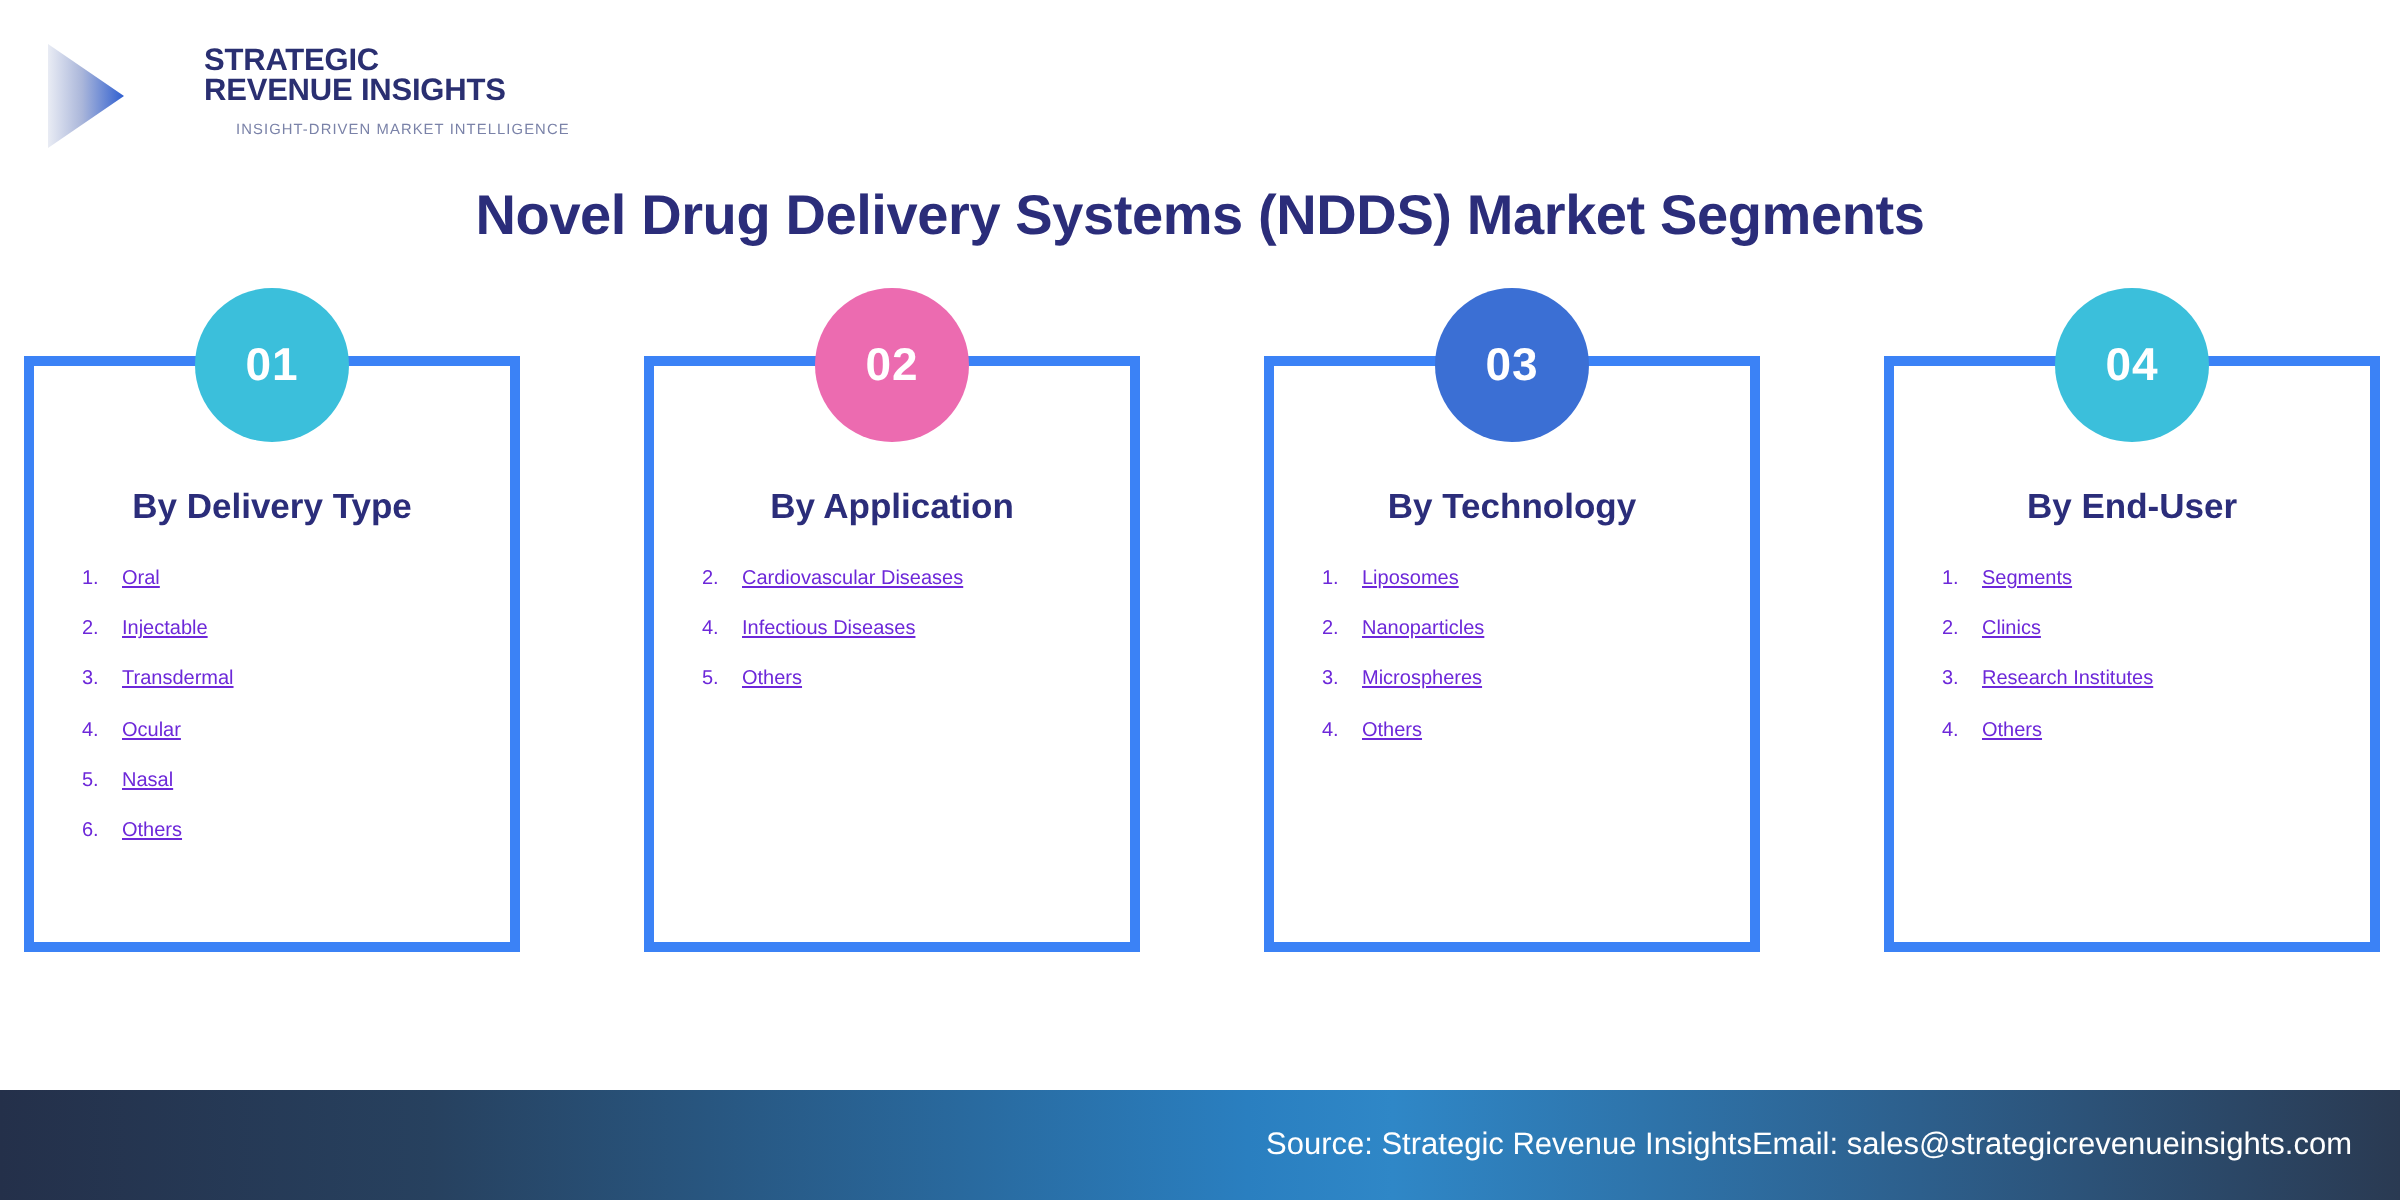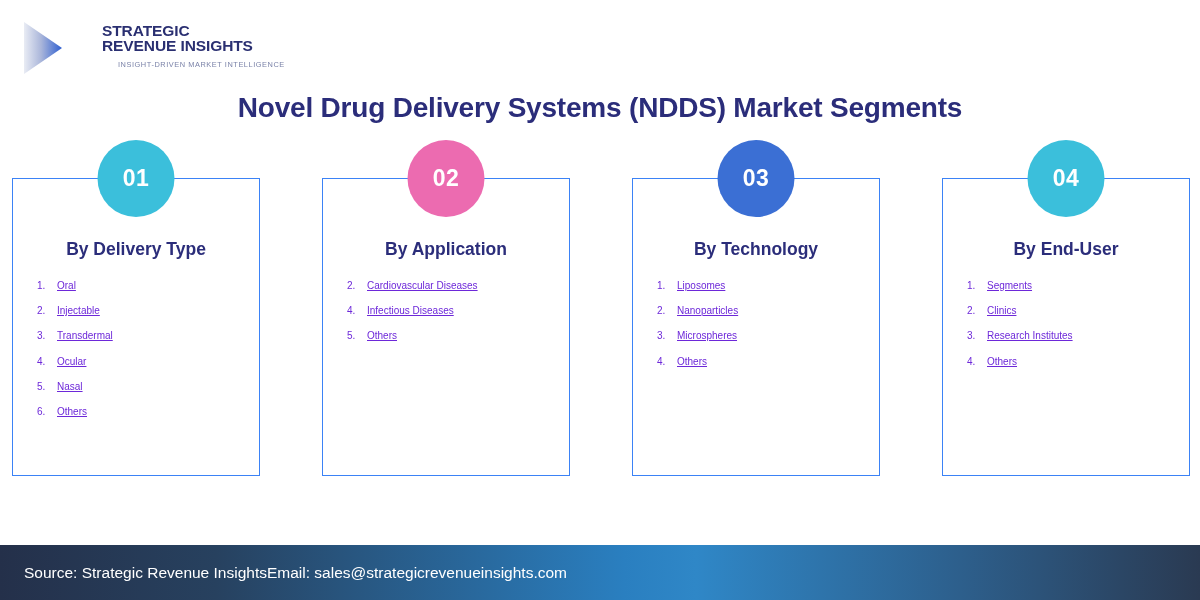--- a/index.html
+++ b/index.html
@@ -30,21 +30,21 @@
   .main-title {
     position:absolute; left:0; top:92px; width:1200px; text-align:center;
     font-size:28px; font-weight:bold; color:#2b2d7a; letter-spacing:-0.2px;
   }
 
   
   .cards { position:absolute; left:12px; top:178px; width:1178px; height:298px;
            display:flex; justify-content:space-between; }
   .card {
     position:relative; width:248px; height:298px;
-    border:1px solid #3b82f6; background:#fff;
+    border:5px solid #3b82f6; background:#fff;
   }
   .badge {
     position:absolute; top:-39px; left:50%; transform:translateX(-50%);
     width:77px; height:77px; border-radius:50%;
     display:flex; align-items:center; justify-content:center;
     color:#ffffff; font-size:23px; font-weight:bold; letter-spacing:0.5px;
   }
   .card-title {
     position:absolute; top:60px; left:0; width:100%; text-align:center;
     font-size:17.5px; font-weight:bold; color:#2b2d7a;
@@ -53,21 +53,21 @@
     position:absolute; top:94px; left:24px; right:14px;
     list-style:none; font-size:10px; color:#6d28d9; line-height:25.2px;text-decoration:underline;
   }
   .card-list li { padding-left:20px; text-indent:-20px; }
   .card-list li .num { display:inline-block; width:20px; text-indent:0; }
 
   
   .footer {
     position:absolute; left:0; top:545px; width:1200px; height:55px;
     background:linear-gradient(90deg,#24304a 0%,#27415f 18%,#2a7fc0 52%,#2f87c7 58%,#2d5f8c 80%,#2a3a52 100%);
-    display:flex; align-items:center; justify-content:flex-start;
+    display:flex; align-items:center; justify-content:flex-end;
     padding:0 24px; color:#ffffff; font-size:15.5px;
   }
 </style>
 </head>
 <body>
 
 <div id="page">
 
   <div class="logo-block">
     <span class="logo-mark">

